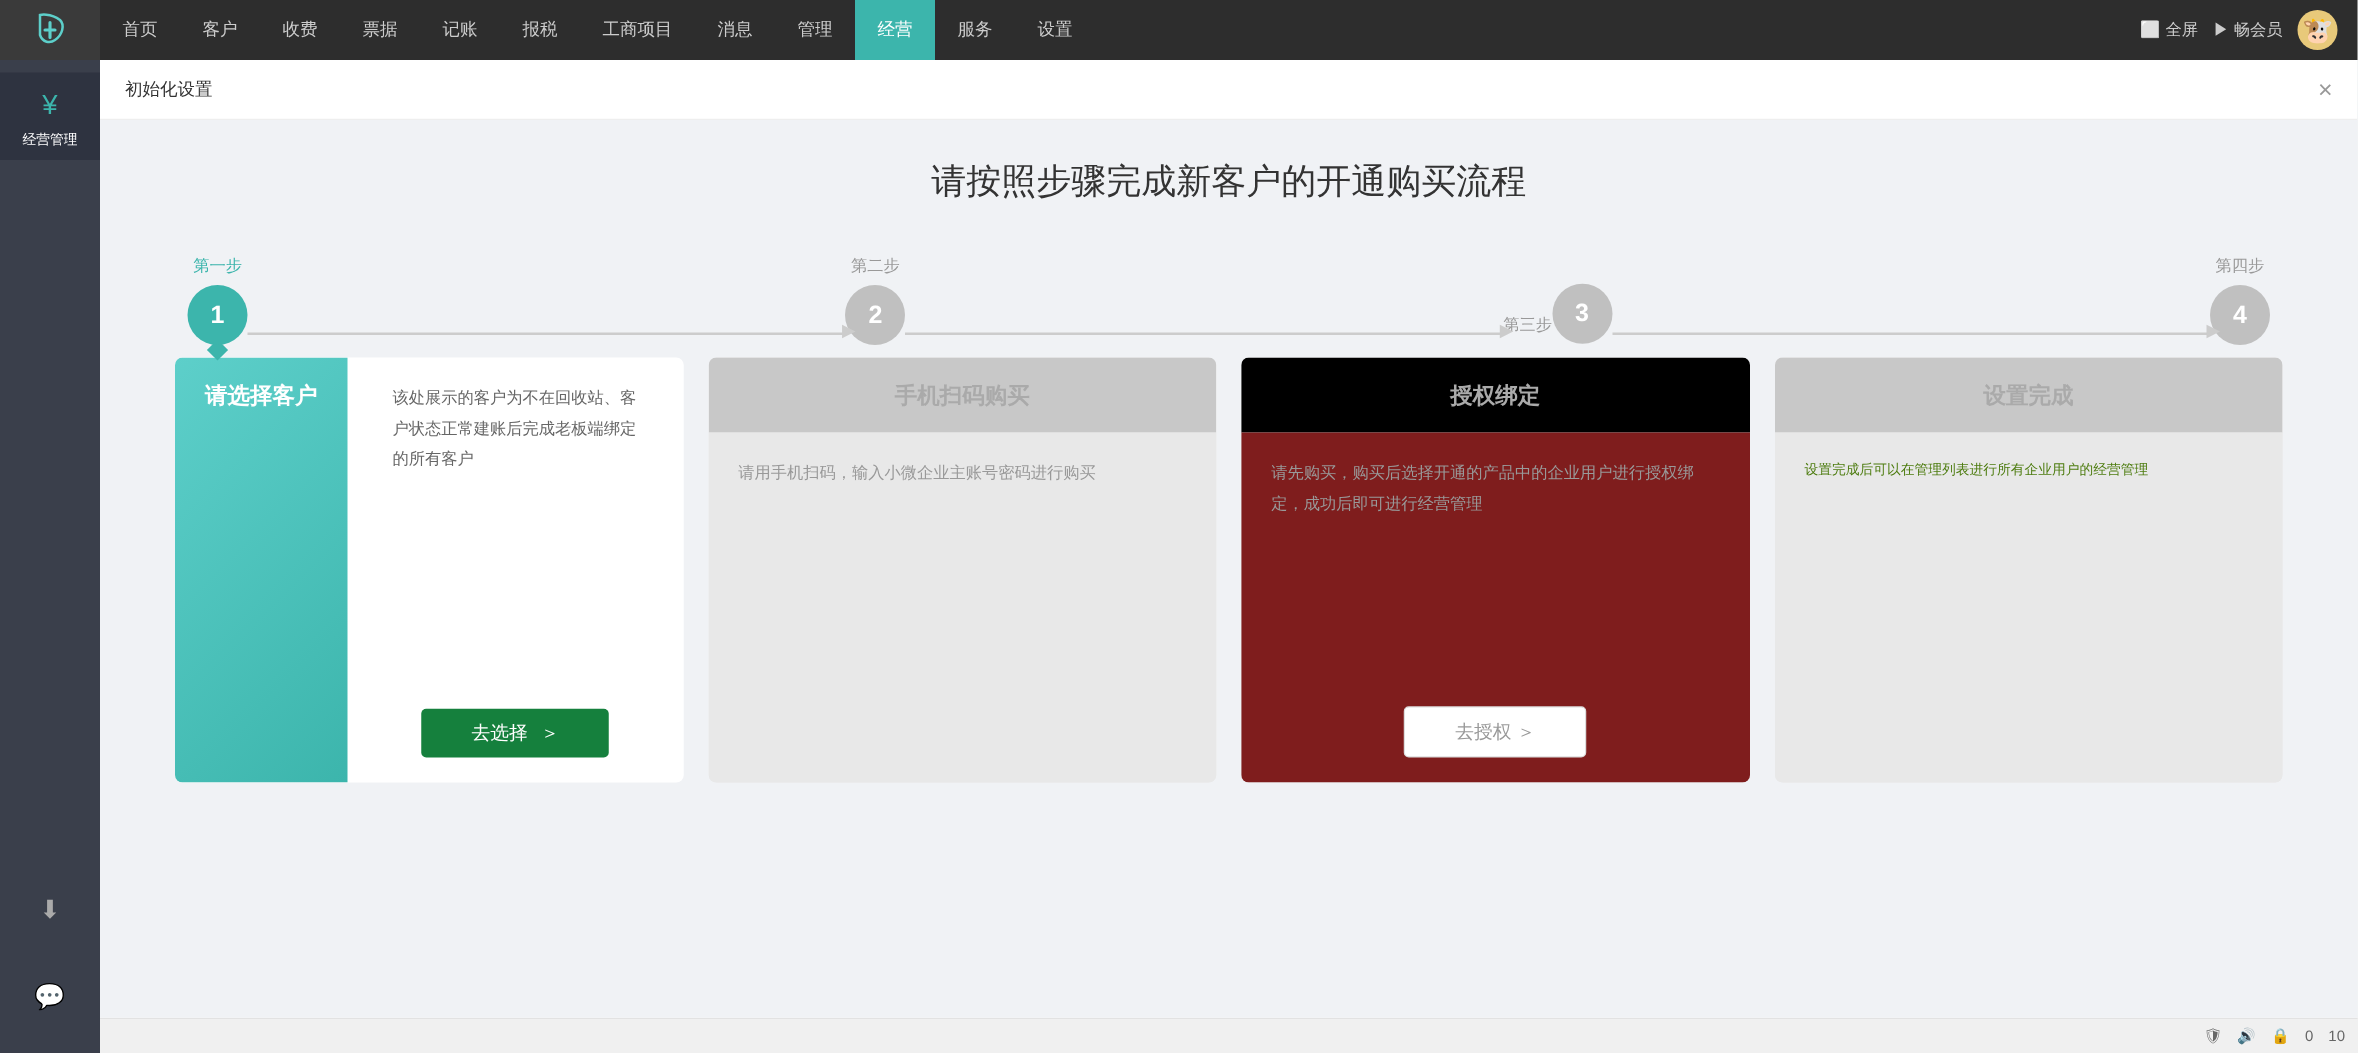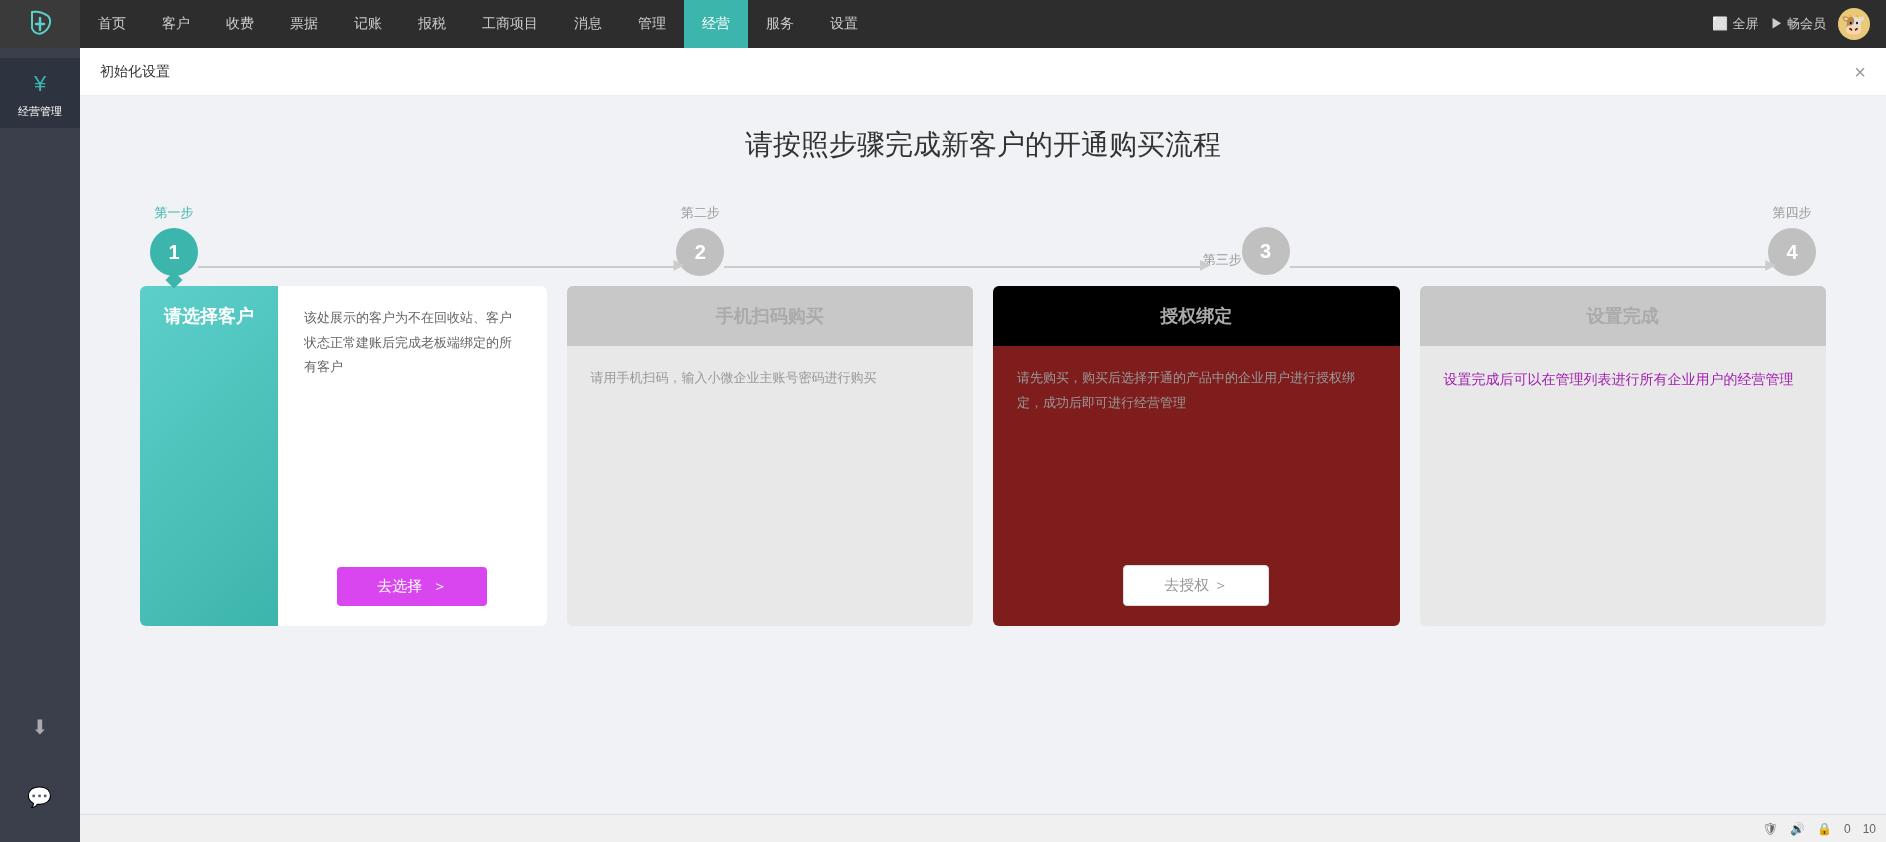--- a/index.html
+++ b/index.html
@@ -158,21 +158,21 @@
       background: #fff;
       border-radius: 6px;
       padding: 24px 24px 20px;
       min-height: 340px;
       display: flex;
       flex-direction: column;
       position: relative;
     }
 
     .btn-primary {
-      background: #d946ef;
+      background: #15803d;
       color: #fff;
       border: none;
       border-radius: 4px;
       padding: 10px 40px;
       font-size: 15px;
       cursor: pointer;
       display: flex;
       align-items: center;
       gap: 6px;
     }
@@ -317,21 +317,21 @@
     </div>
 
     <div class="cards-row">
 
       <div class="step-card" style="background:#fff;border-radius:6px;overflow:hidden;padding:0;min-height:340px;display:flex;flex-direction:row;">
 
         <div style="background:linear-gradient(135deg,#5dcfca,#3cb5ac);padding:18px 24px;text-align:center;">
           <div style="font-size:18px;font-weight:bold;color:#fff;">请选择客户</div>
         </div>
 
-        <div style="padding:20px 26px;flex:1;display:flex;flex-direction:column;">
+        <div style="padding:20px 36px;flex:1;display:flex;flex-direction:column;">
           <div style="font-size:13px;color:#666;line-height:1.9;flex:1;">该处展示的客户为不在回收站、客户状态正常建账后完成老板端绑定的所有客户</div>
           <div style="margin-top:20px;display:flex;justify-content:center;">
             <button class="btn-primary">
               <span>去选择</span> &nbsp;＞
             </button>
           </div>
         </div>
       </div>
 
       <div class="step-card" style="background:#e8e8e8;border-radius:6px;overflow:hidden;padding:0;min-height:340px;display:flex;flex-direction:column;">
@@ -355,21 +355,21 @@
             </button>
           </div>
         </div>
       </div>
 
       <div class="step-card" style="background:#e8e8e8;border-radius:6px;overflow:hidden;padding:0;min-height:340px;display:flex;flex-direction:column;">
         <div style="background:#c8c8c8;padding:18px 24px;text-align:center;">
           <div style="font-size:18px;font-weight:bold;color:#aaa;">设置完成</div>
         </div>
         <div style="padding:20px 24px;flex:1;display:flex;flex-direction:column;background:#e8e8e8;">
-          <div style="font-size:14px;color:#a21caf;line-height:1.9;flex:1;">设置完成后可以在管理列表进行所有企业用户的经营管理</div>
+          <div style="font-size:11px;color:#4d7c0f;line-height:1.9;flex:1;">设置完成后可以在管理列表进行所有企业用户的经营管理</div>
         </div>
       </div>
 
     </div>
   </div>
 
 </div>
 
 <div class="status-bar">
   <div class="status-bar-left">

